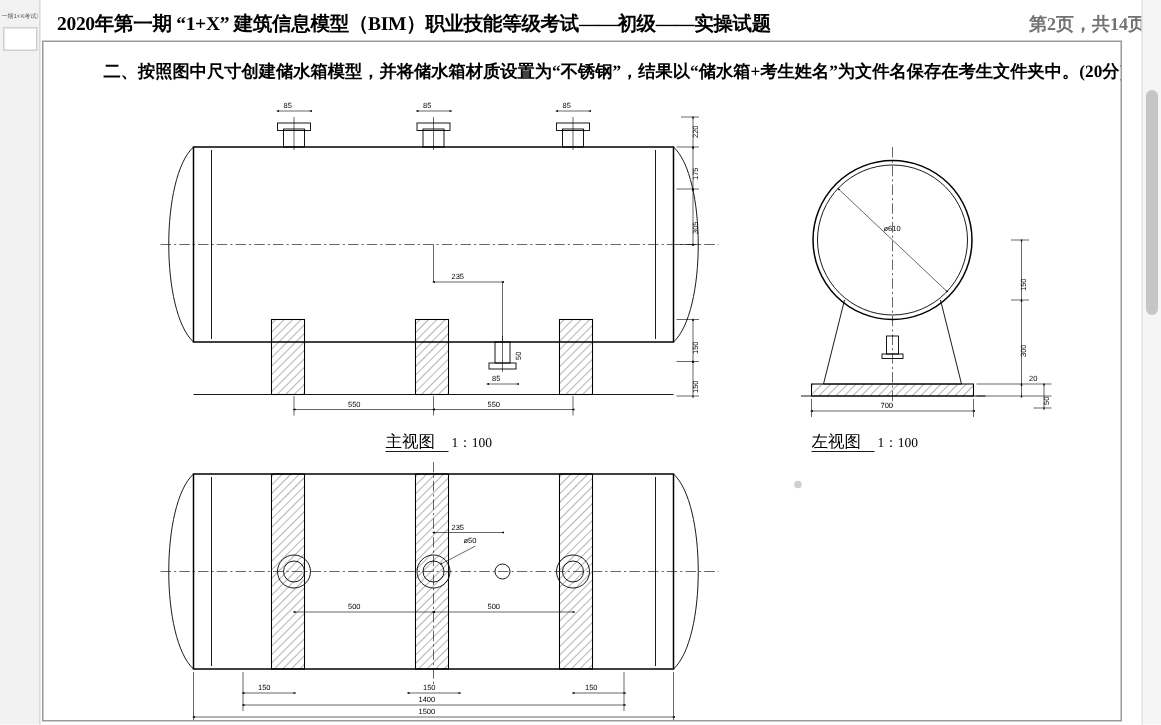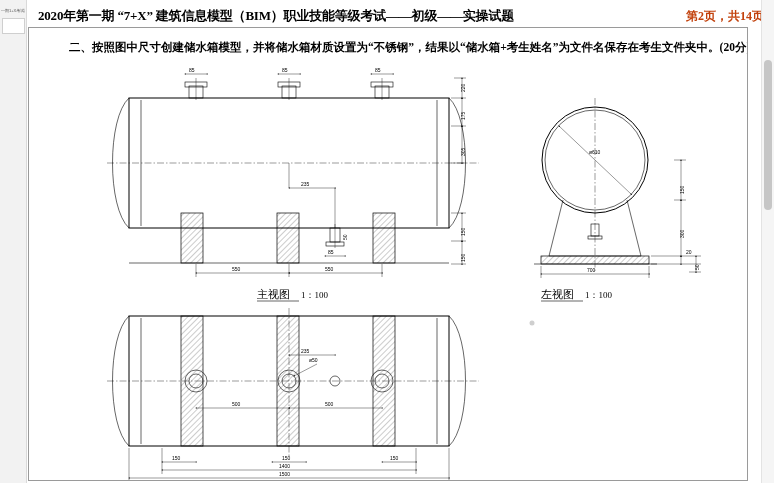--- a/index.html
+++ b/index.html
@@ -70,21 +70,21 @@
     white-space: nowrap;
     letter-spacing: -0.2px;
   }
   .header-page {
     position: absolute;
     right: 10px;
     top: 2px;
     font-family: "Liberation Serif", serif;
     font-weight: bold;
     font-size: 12px;
-    color: #c2410c;
+    color: #737373;
     white-space: nowrap;
   }
   
   .sheet {
     position: absolute;
     left: 28px;
     top: 27px;
     width: 718px;
     height: 452px;
     background: #ffffff;
@@ -175,21 +175,21 @@
 <body>
 
 <div class="page">
 
   <div class="left-strip">
     <div class="thumb-caption">一期1+X考试题…</div>
     <div class="thumb-box"></div>
   </div>
 
   <div class="header">
-    <div class="header-title">2020年第一期 “7+X” 建筑信息模型（BIM）职业技能等级考试——初级——实操试题</div>
+    <div class="header-title">2020年第一期 “1+X” 建筑信息模型（BIM）职业技能等级考试——初级——实操试题</div>
     <div class="header-page">第2页，共14页</div>
   </div>
 
   <div class="sheet">
     <div class="question-text">二、按照图中尺寸创建储水箱模型，并将储水箱材质设置为“不锈钢”，结果以“储水箱+考生姓名”为文件名保存在考生文件夹中。(20分)</div>
 
     <svg class="drawing" width="718" height="452">
       <defs>
         <pattern id="hatchPat" width="4" height="4" patternTransform="rotate(45)" patternUnits="userSpaceOnUse">
           <line x1="0" y1="0" x2="0" y2="4" stroke="#000" stroke-width="0.4"></line>

